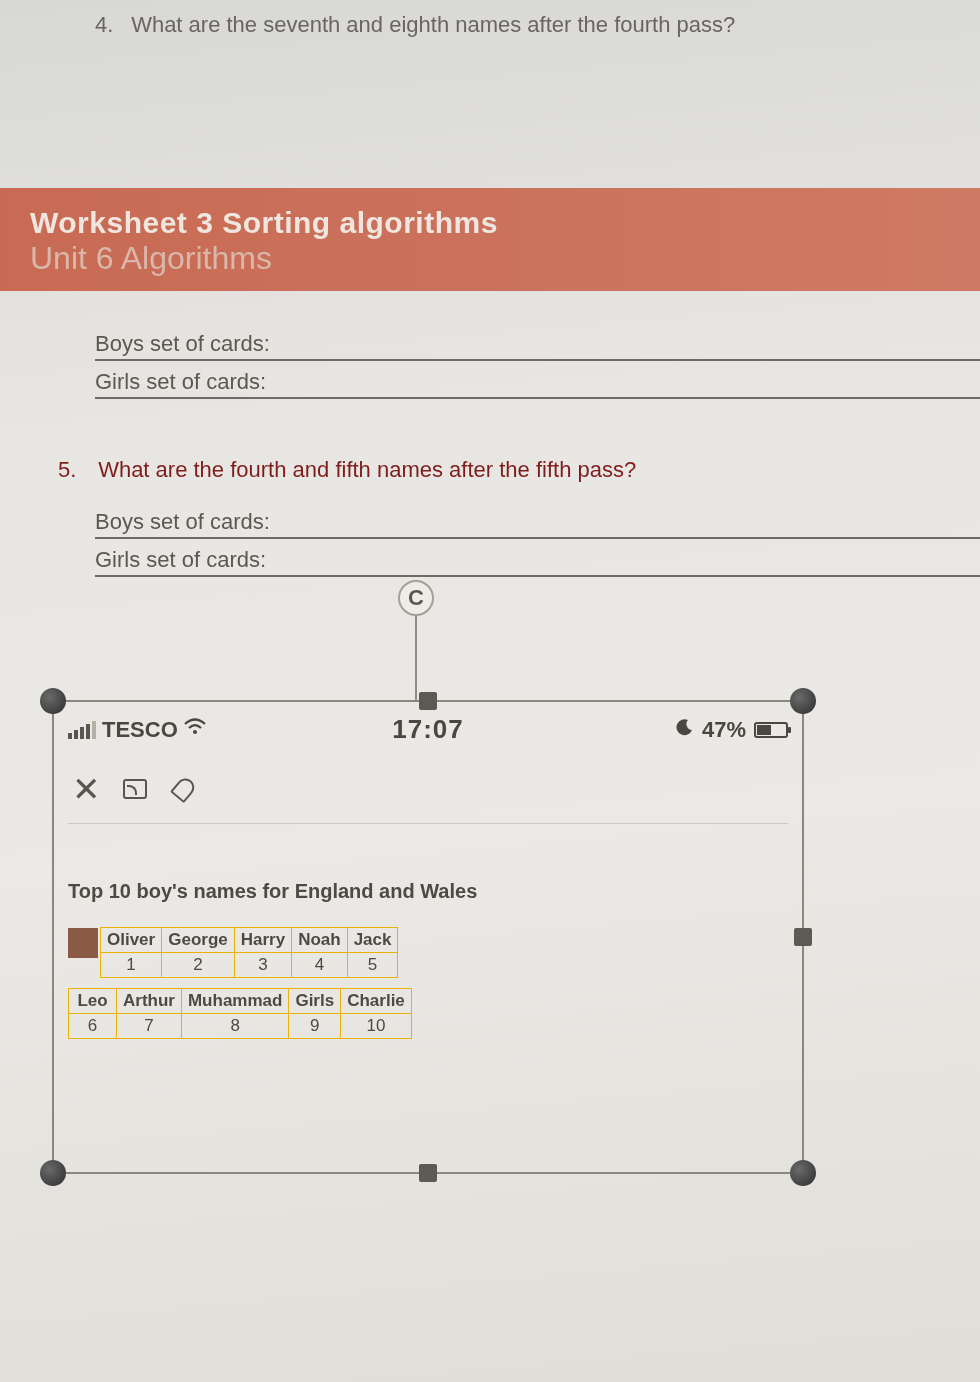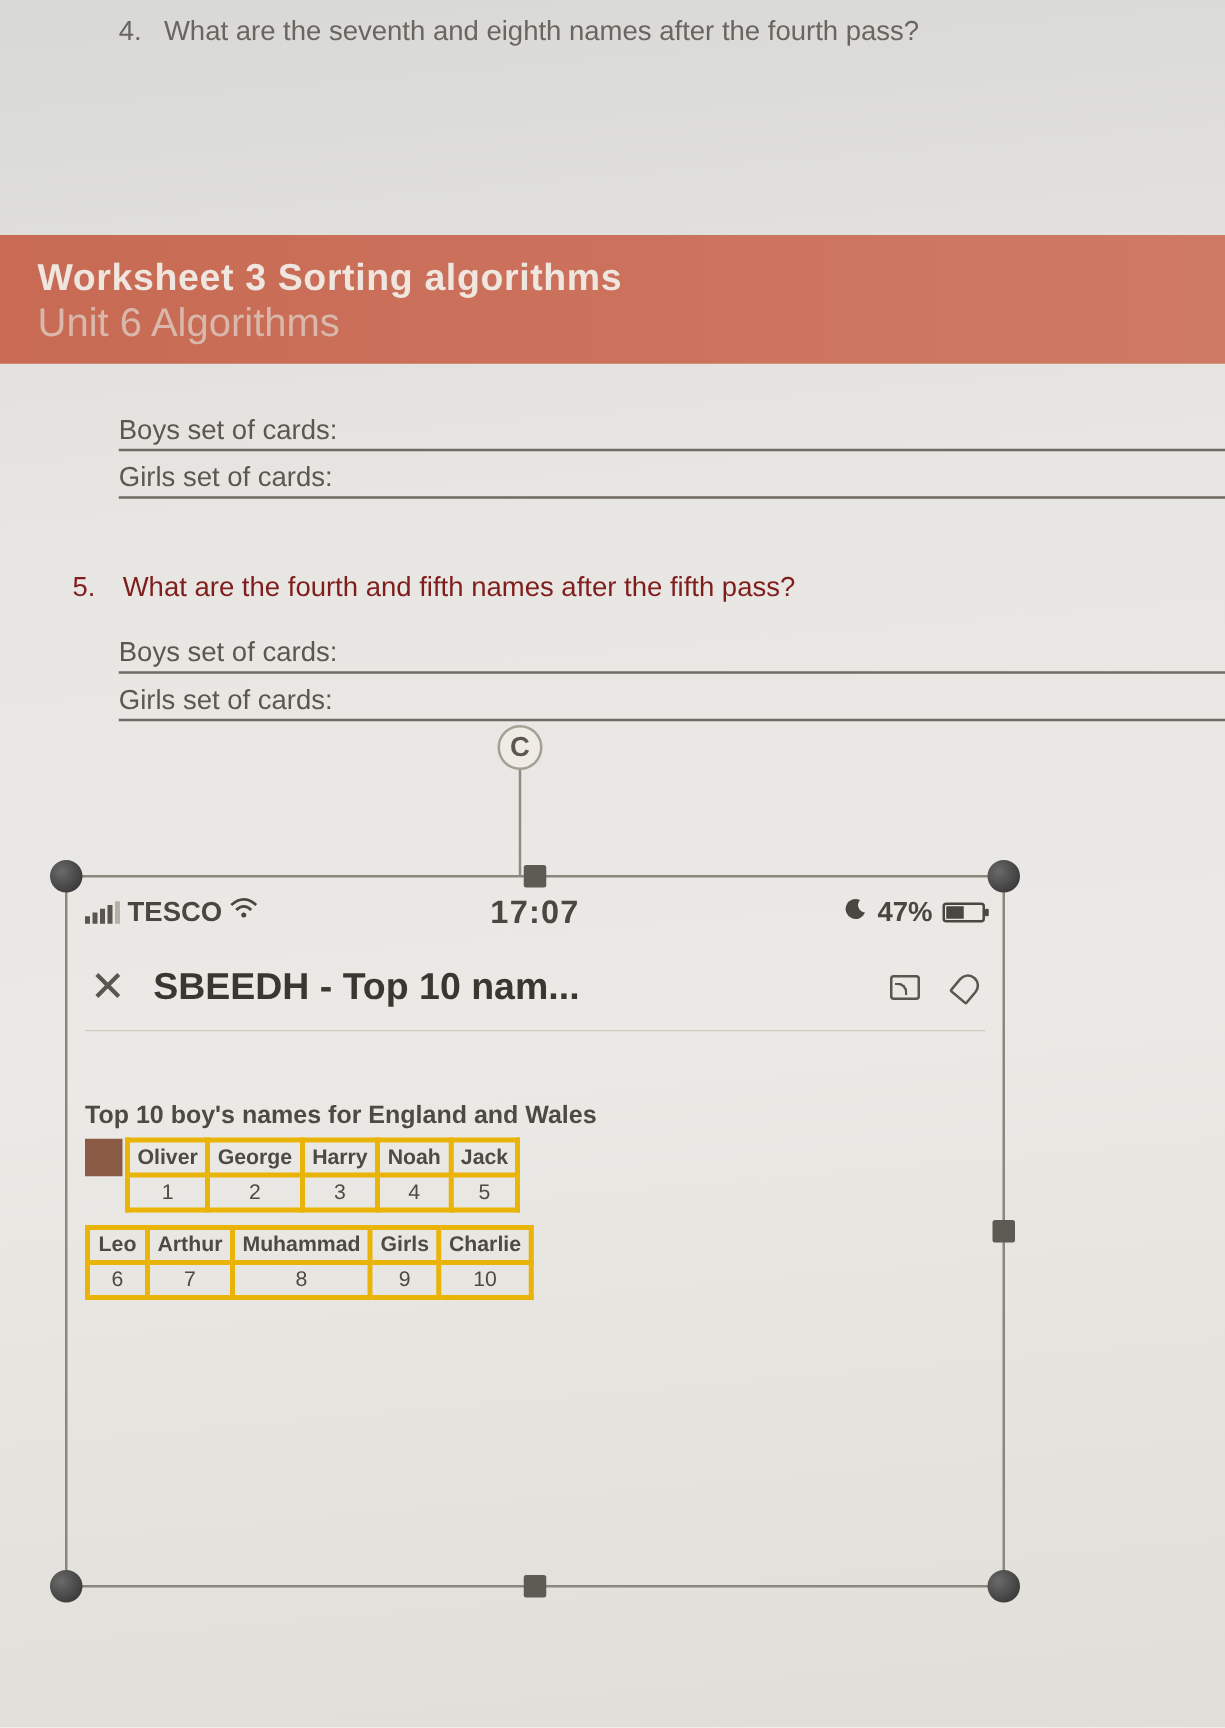--- a/index.html
+++ b/index.html
@@ -112,21 +112,21 @@
     .rotate-stem {
       width: 2px; height: 84px;
       background: #8f8a82;
       margin: 0 auto;
     }
     .selection-frame {
       position: absolute;
       left: 52px;
       top: 700px;
       width: 752px;
-      height: 570px;
+      height: 474px;
       border: 2px solid #8b867e;
     }
     .sel-handle {
       position: absolute;
       width: 26px; height: 26px;
       border-radius: 50%;
       background: radial-gradient(circle at 35% 35%, #6a6a6a, #2c2c2c);
     }
     .sel-handle.mid {
       width: 18px; height: 18px;
@@ -233,40 +233,40 @@
       width: 14px; height: 18px;
       border: 2px solid #5a564f;
       border-radius: 10px 10px 2px 2px;
       transform: rotate(40deg);
     }
     .content-area { padding: 56px 0 0 0; }
     .sub-heading {
       font-size: 20px;
       font-weight: 700;
       color: #4e4a43;
-      margin-bottom: 6px;
+      margin-bottom: 24px;
     }
     .names-row {
       display: flex;
       align-items: stretch;
     }
     .color-box {
       width: 30px; height: 30px;
       background: #8a5a45;
       margin-right: 2px;
       align-self: flex-start;
       margin-top: 1px;
     }
     table.names {
       border-collapse: collapse;
       font-size: 17px;
       color: #4e4a43;
     }
     table.names td {
-      border: 4px solid #eab308;
+      border: 1px solid #eab308;
       text-align: center;
       padding: 2px 6px;
       font-weight: 700;
       min-width: 48px;
     }
     table.names tr.nums td { font-weight: 500; }
     table.names.second { margin-top: 10px; margin-left: 0; }
   </style>
 </head>
 <body>
@@ -336,21 +336,20 @@
         </span>
         <span>47%</span>
         <span class="batt">
             <span class="lvl"></span>
           </span>
       </div>
     </div>
 
     <div class="browser-bar">
       <span class="close-x">✕</span>
-      <span class="page-title">SBEEDH - Top 10 nam...</span>
       <span class="cast-icon"></span>
       <span class="pen-icon"></span>
     </div>
 
     <div class="content-area">
       <div class="sub-heading">Top 10 boy's names for England and Wales</div>
       <div class="names-row">
         <div class="color-box"></div>
         <table class="names">
           <tbody>

